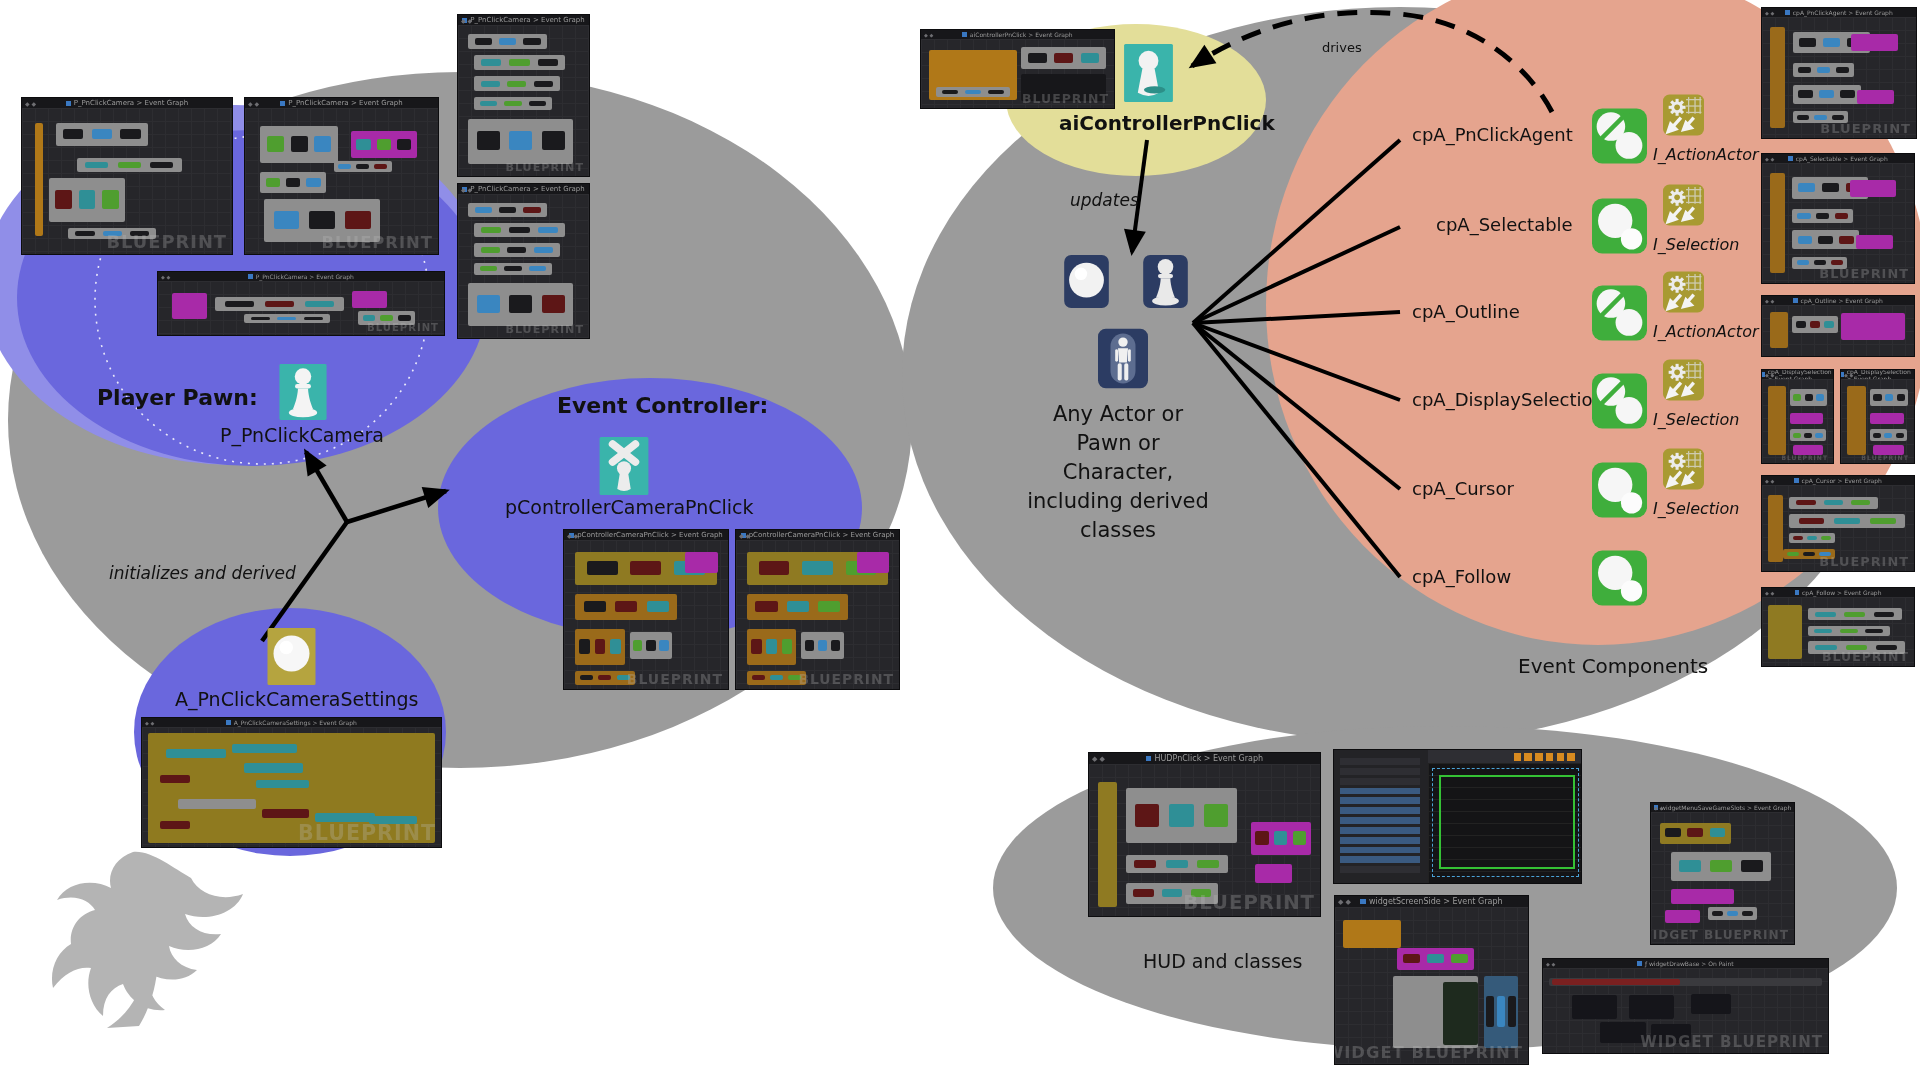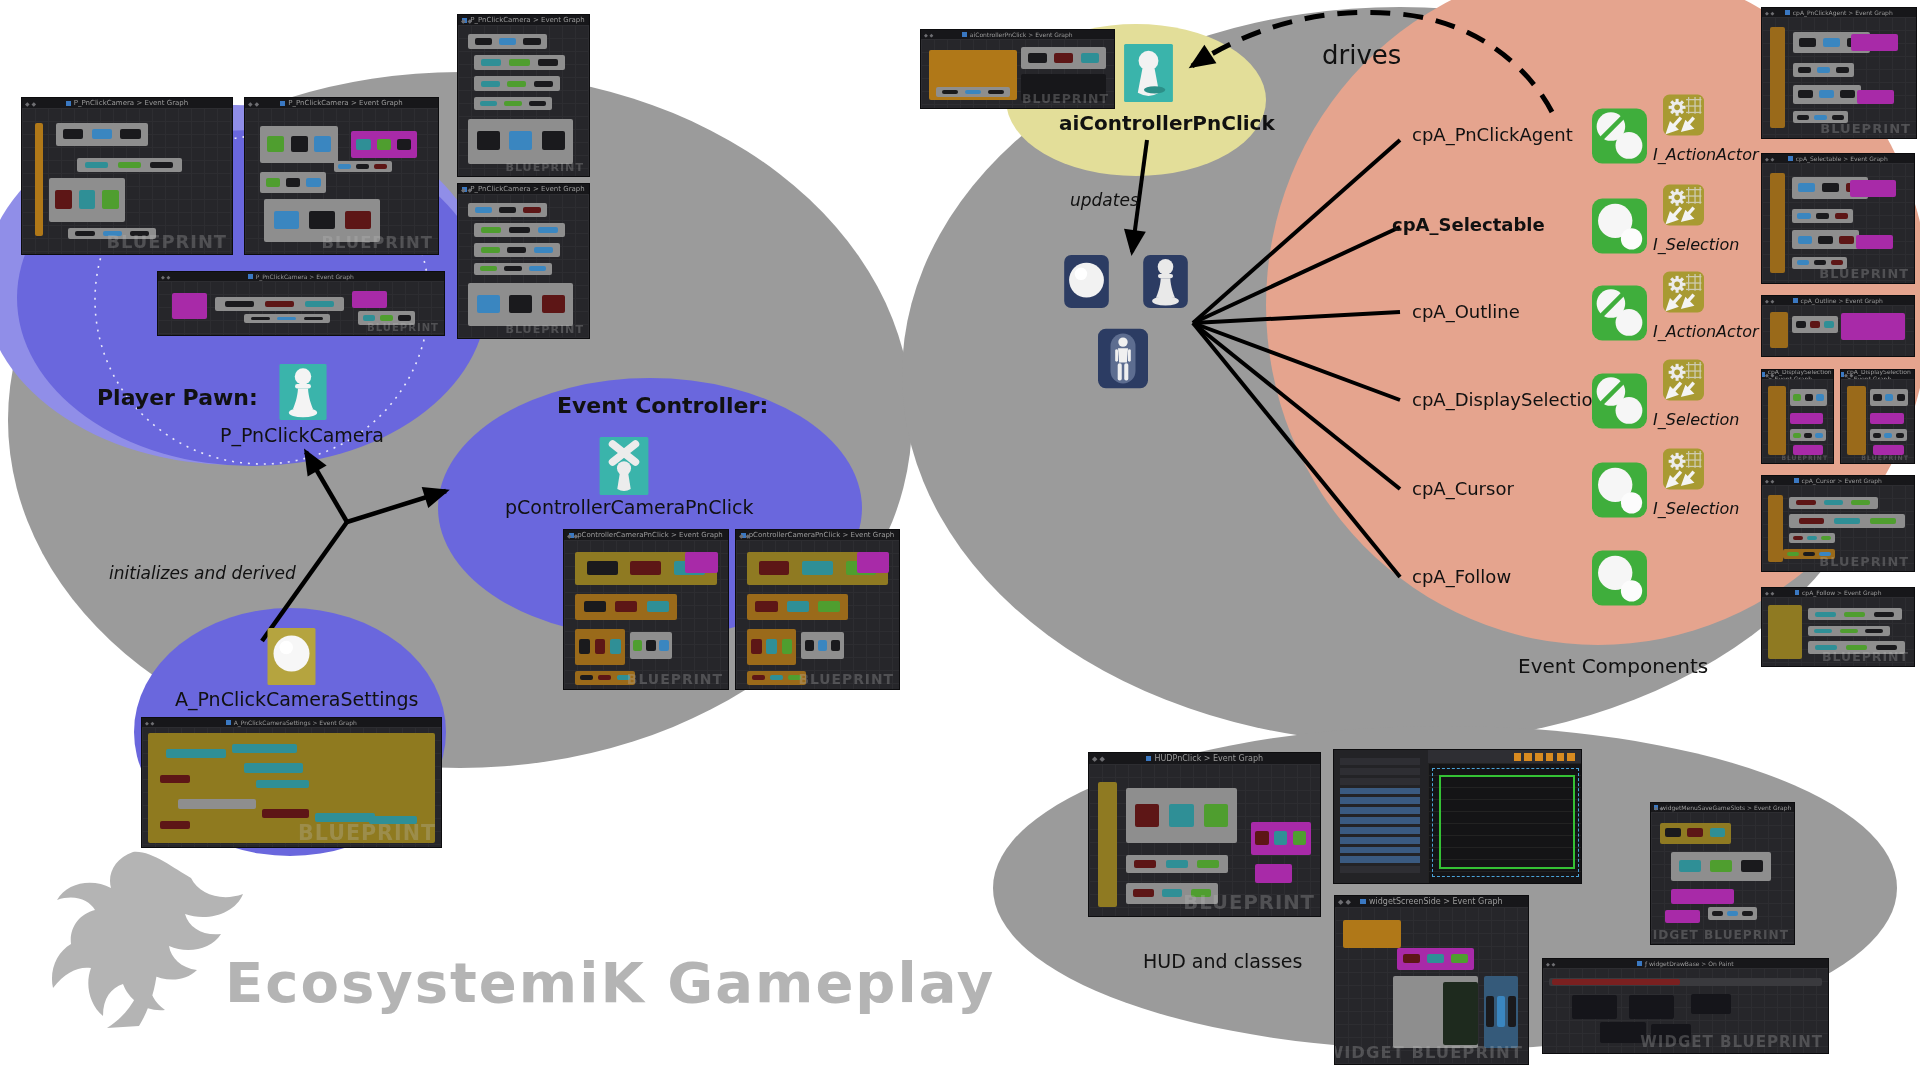--- a/index.html
+++ b/index.html
@@ -66,32 +66,38 @@
   </svg>
 
   <svg class="abs" width="300" height="185" viewBox="0 0 300 185" style="left:45,;left:45px;top:848px">
     <path fill="#b4b4b4" d="M88,4 C70,10 62,26 66,40 C48,30 22,34 12,52 C30,46 44,52 50,62 C34,66 24,80 26,96
       C12,104 4,122 8,140 C20,124 34,118 46,120 C40,136 44,156 58,168 C58,150 66,140 78,136
       C84,152 100,164 120,162 C106,152 102,138 106,126 C120,134 140,134 152,122 C136,120 126,110 124,98
       C142,106 166,102 176,86 C158,88 144,80 140,66 C162,74 190,66 198,46 C176,54 154,46 146,30
       C128,20 106,2 88,4 z M100,120 C96,146 84,166 62,180 L94,178 C104,162 110,142 112,124 z"></path>
   </svg>
 
-  <div class="lbl bold" style="left:225px;top:950px;font-size:56px;color:#b4b4b4;letter-spacing:2px">EcosystemiK Gameplay</div>
 
   <div class="lbl bold" style="left:97px;top:385px;font-size:22px">Player Pawn:</div>
   <div class="lbl" style="left:220px;top:424px;font-size:19px">P_PnClickCamera</div>
   <div class="lbl bold" style="left:557px;top:393px;font-size:22px">Event Controller:</div>
   <div class="lbl" style="left:505px;top:496px;font-size:19px">pControllerCameraPnClick</div>
   <div class="lbl ital" style="left:109px;top:563px;font-size:17px">initializes and derived</div>
   <div class="lbl" style="left:175px;top:688px;font-size:19px">A_PnClickCameraSettings</div>
 
   <div class="lbl bold" style="left:1059px;top:111px;font-size:20px">aiControllerPnClick</div>
-  <div class="lbl" style="left:1322px;top:40px;font-size:26px">drives</div>
+  <div class="lbl" style="left:1322px;top:40px;font-size:13px">drives</div>
   <div class="lbl ital" style="left:1070px;top:190px;font-size:17px">updates</div>
+  <div class="caption" style="left:1018px;top:400px;width:200px;font-size:21px;line-height:29px">
+    <div>Any Actor or</div>
+    <div>Pawn or</div>
+    <div>Character,</div>
+    <div>including derived</div>
+    <div>classes</div>
+  </div>
   <div class="lbl" style="left:1518px;top:654px;font-size:20px">Event Components</div>
 
   <div class="lbl" style="left:1143px;top:950px;font-size:19px">HUD and classes</div>
 
   <div class="icon" id="ic-pawn" style="left:275px;top:364px;width:56px;height:56px">
       <svg width="100%" height="100%" viewBox="0 0 32 38">
    <rect x="0" y="0" width="32" height="38" rx="1" fill="#3ab4ab"></rect>
         <circle cx="16" cy="8.5" r="5.6" fill="#f4f4f4"></circle>
  <rect x="10.6" y="13.6" width="10.8" height="3" rx="1.5" fill="#f4f4f4"></rect>
  <path d="M12.6,16.6 C12.2,23 10.4,27.5 9.2,30.6 L22.8,30.6 C21.6,27.5 19.8,23 19.4,16.6 z" fill="#f4f4f4"></path>
@@ -190,21 +196,21 @@
           </g>
   <g stroke="#f4f4f4" stroke-width="2.6" fill="#f4f4f4">
     <line x1="14" y1="18" x2="6" y2="27"></line>
             <path d="M4,29 L10,27 L6,23 z"></path>
     <line x1="24" y1="18" x2="18" y2="25"></line>
             <path d="M16,27.5 L22,26 L18,22 z"></path>
           </g>
         </svg>
       </div>
       <div class="lbl ital" style="left: 1653px; top: 145px; font-size: 16px;">I_ActionActor</div>
-      <div class="lbl" style="left: 1392px; top: 214px; font-size: 18px; font-weight: bold;">cpA_Selectable</div>
+      <div class="lbl" style="left: 1436px; top: 214px; font-size: 18px;">cpA_Selectable</div>
       <div class="icon" style="left: 1592px; top: 198px; width: 55px; height: 56px;">
         <svg width="100%" height="100%" viewBox="0 0 32 32">
           <rect width="32" height="32" rx="6" fill="#3fae3c"></rect>
       <circle cx="13.5" cy="13" r="10" fill="#f6f6f6"></circle>
           <circle cx="23" cy="23.5" r="6.2" fill="#fcfcfc"></circle>
         </svg>
       </div>
       <div class="icon" style="left: 1663px; top: 184px; width: 41px; height: 42px;">
         <svg width="100%" height="100%" viewBox="0 0 32 32">
           <rect width="32" height="32" rx="5" fill="#a89a32"></rect>

